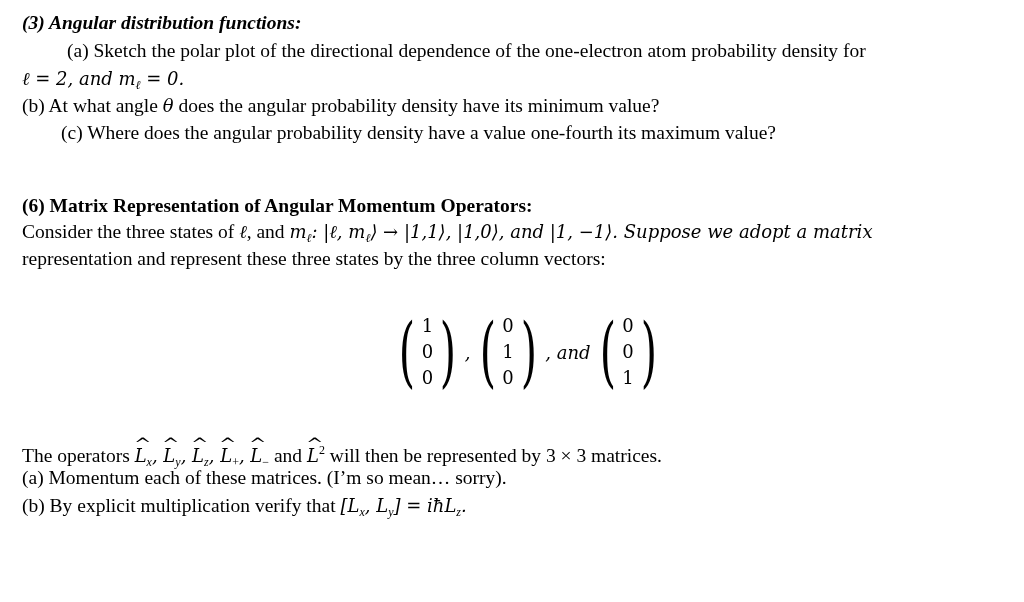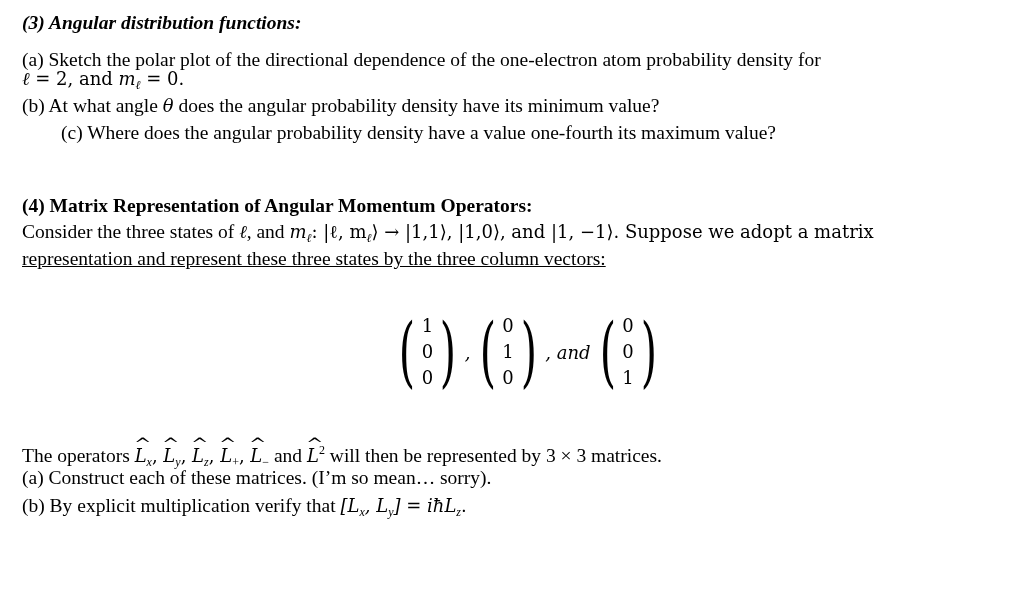--- a/index.html
+++ b/index.html
@@ -3,53 +3,53 @@
   <meta charset="utf-8">
   <style>
     html, body { margin: 0; padding: 0; background: #ffffff; }
     body {
       width: 1024px; height: 602px; overflow: hidden; position: relative;
       font-family: "Liberation Serif", "DejaVu Serif", serif;
       color: #000; font-size: 19.5px;
     }
     .line { position: absolute; left: 22px; white-space: nowrap; line-height: 24px; }
     .bold { font-weight: bold; }
-    .m { font-family: "DejaVu Serif", "Liberation Serif", serif; font-size: 18px; }
+    .m { font-family: "DejaVu Serif", "Liberation Serif", serif; font-size: 18px; font-style: italic; }
     .mi { font-style: italic; }
     .sub { font-size: 12px; vertical-align: -4px; }
     .sup { font-size: 12px; vertical-align: 8px; }
     .hat { position: relative; display: inline-block; }
     .hat::before {
       content: "^"; position: absolute; left: 1px; top: -11px; font-size: 16px; font-style: normal;
       transform: scaleX(1.3);
     }
     .vecs { position: absolute; left: 392px; top: 312px; height: 80px; display: flex; align-items: center; }
     .vec { display: flex; align-items: center; }
     .paren { font-family: "DejaVu Serif", serif; font-size: 76px; font-weight: 200; line-height: 80px; transform: scaleX(0.55); display: inline-block; }
     .col { display: flex; flex-direction: column; align-items: center; font-family: "DejaVu Serif", serif; font-size: 18px; line-height: 26px; }
     .sep { font-family: "DejaVu Serif", serif; font-size: 18px; font-style: italic; margin: 0 2px; }
   </style>
 </head>
 <body>
 
 <div class="line bold" style="top:11px;font-style:italic;">(3) Angular distribution functions:</div>
-<div class="line" style="top:48px;">(a) Sketch the polar plot of the directional dependence of the one-electron atom probability density for</div>
+<div class="line" style="top:39px;margin-left:45px;">(a) Sketch the polar plot of the directional dependence of the one-electron atom probability density for</div>
 <div class="line" style="top:67px;">
   <span class="m mi">ℓ</span><span class="m"> = 2, and </span><span class="m mi">m</span><span class="sub mi">ℓ</span><span class="m"> = 0.</span>
 </div>
 <div class="line" style="top:94px;">
   <span>(b) At what angle </span><span class="m mi">θ</span><span> does the angular probability density have its minimum value?</span>
 </div>
 <div class="line" style="top:121px;margin-left:39px;">(c) Where does the angular probability density have a value one-fourth its maximum value?</div>
 
-<div class="line bold" style="top:194px;">(4) Matrix Representation of Angular Momentum Operators:</div>
+<div class="line bold" style="top:194px;">(6) Matrix Representation of Angular Momentum Operators:</div>
 <div class="line" style="top:220px;">
   <span>Consider the three states of </span><span class="m mi">ℓ</span><span>, and </span><span class="m mi">m</span><span class="sub mi">ℓ</span><span class="m">: |ℓ, m</span><span class="sub mi">ℓ</span><span class="m">⟩ →  |1,1⟩, |1,0⟩, and |1, −1⟩.  Suppose we adopt a matrix</span>
 </div>
-<div class="line" style="top:247px;text-decoration:underline;">representation and represent these three states by the three column vectors:</div>
+<div class="line" style="top:247px;">representation and represent these three states by the three column vectors:</div>
 
 <div class="vecs">
   <div class="vec">
     <span class="paren">(</span>
     <div class="col">
         <span>1</span>
         <span>0</span>
         <span>0</span>
       </div>
     <span class="paren">)</span>
@@ -72,16 +72,16 @@
         <span>0</span>
         <span>1</span>
       </div>
     <span class="paren">)</span>
   </div>
 </div>
 
 <div class="line" style="top:438px;">
   <span>The operators </span><span class="m mi hat">L</span><span class="sub mi">x</span><span class="m">, </span><span class="m mi hat">L</span><span class="sub mi">y</span><span class="m">, </span><span class="m mi hat">L</span><span class="sub mi">z</span><span class="m">, </span><span class="m mi hat">L</span><span class="sub">+</span><span class="m">, </span><span class="m mi hat">L</span><span class="sub">−</span><span> and </span><span class="m mi hat">L</span><span class="sup">2</span><span> will then be represented by 3 × 3 matrices.</span>
 </div>
-<div class="line" style="top:466px;">(a) Construct each of these matrices.  (I’m so mean… sorry).</div>
+<div class="line" style="top:466px;">(a) Momentum each of these matrices.  (I’m so mean… sorry).</div>
 <div class="line" style="top:494px;">
   <span>(b) By explicit multiplication verify that </span><span class="m mi">[L</span><span class="sub mi">x</span><span class="m mi">, L</span><span class="sub mi">y</span><span class="m mi">] = iħL</span><span class="sub mi">z</span><span class="m">.</span>
 </div>
 
 </body></html>

